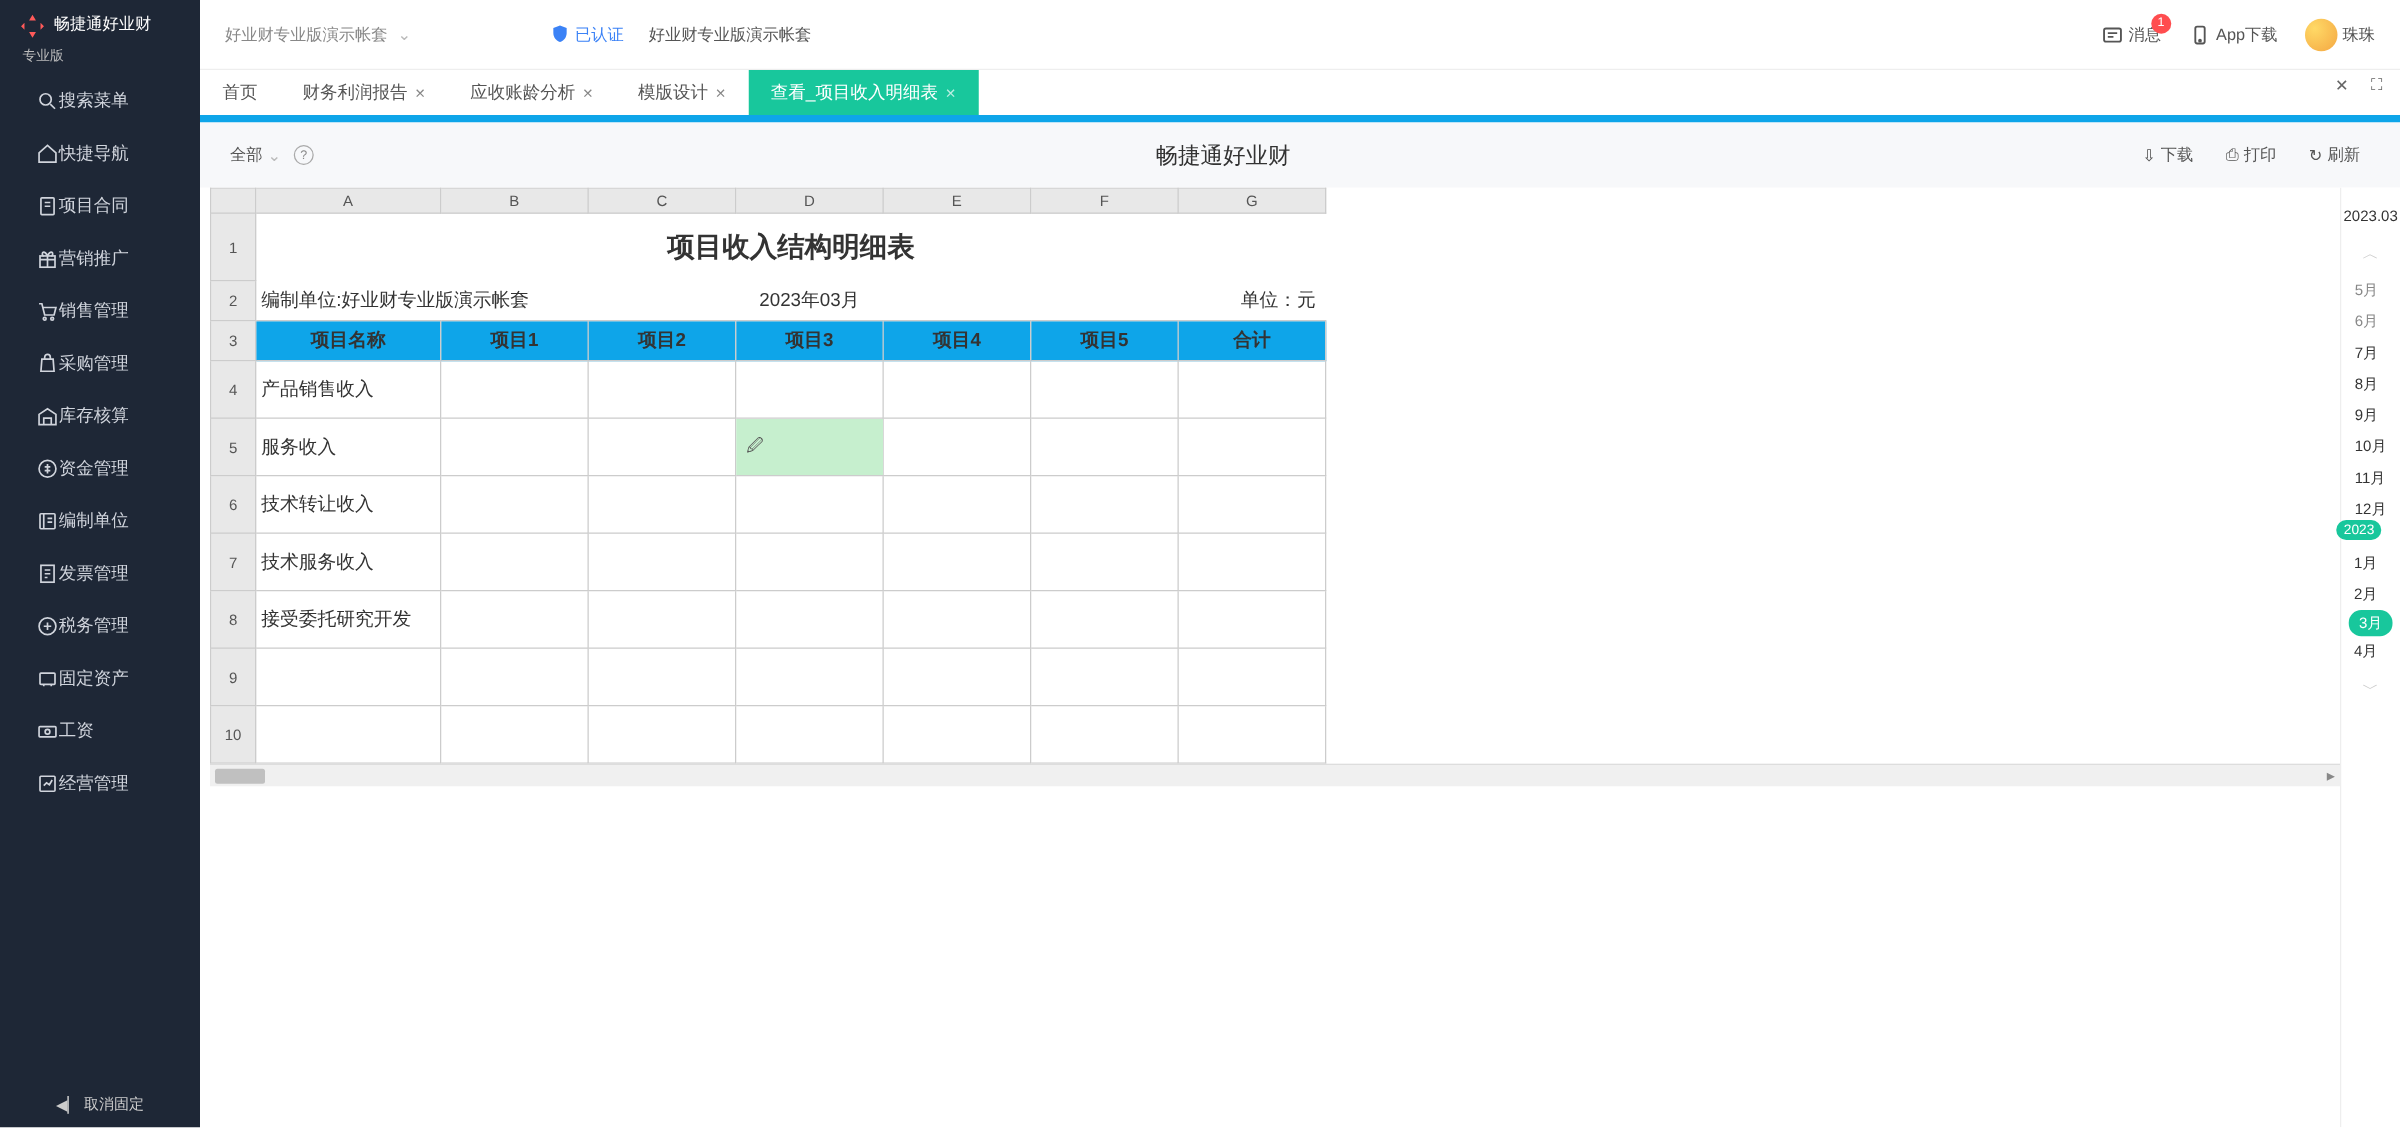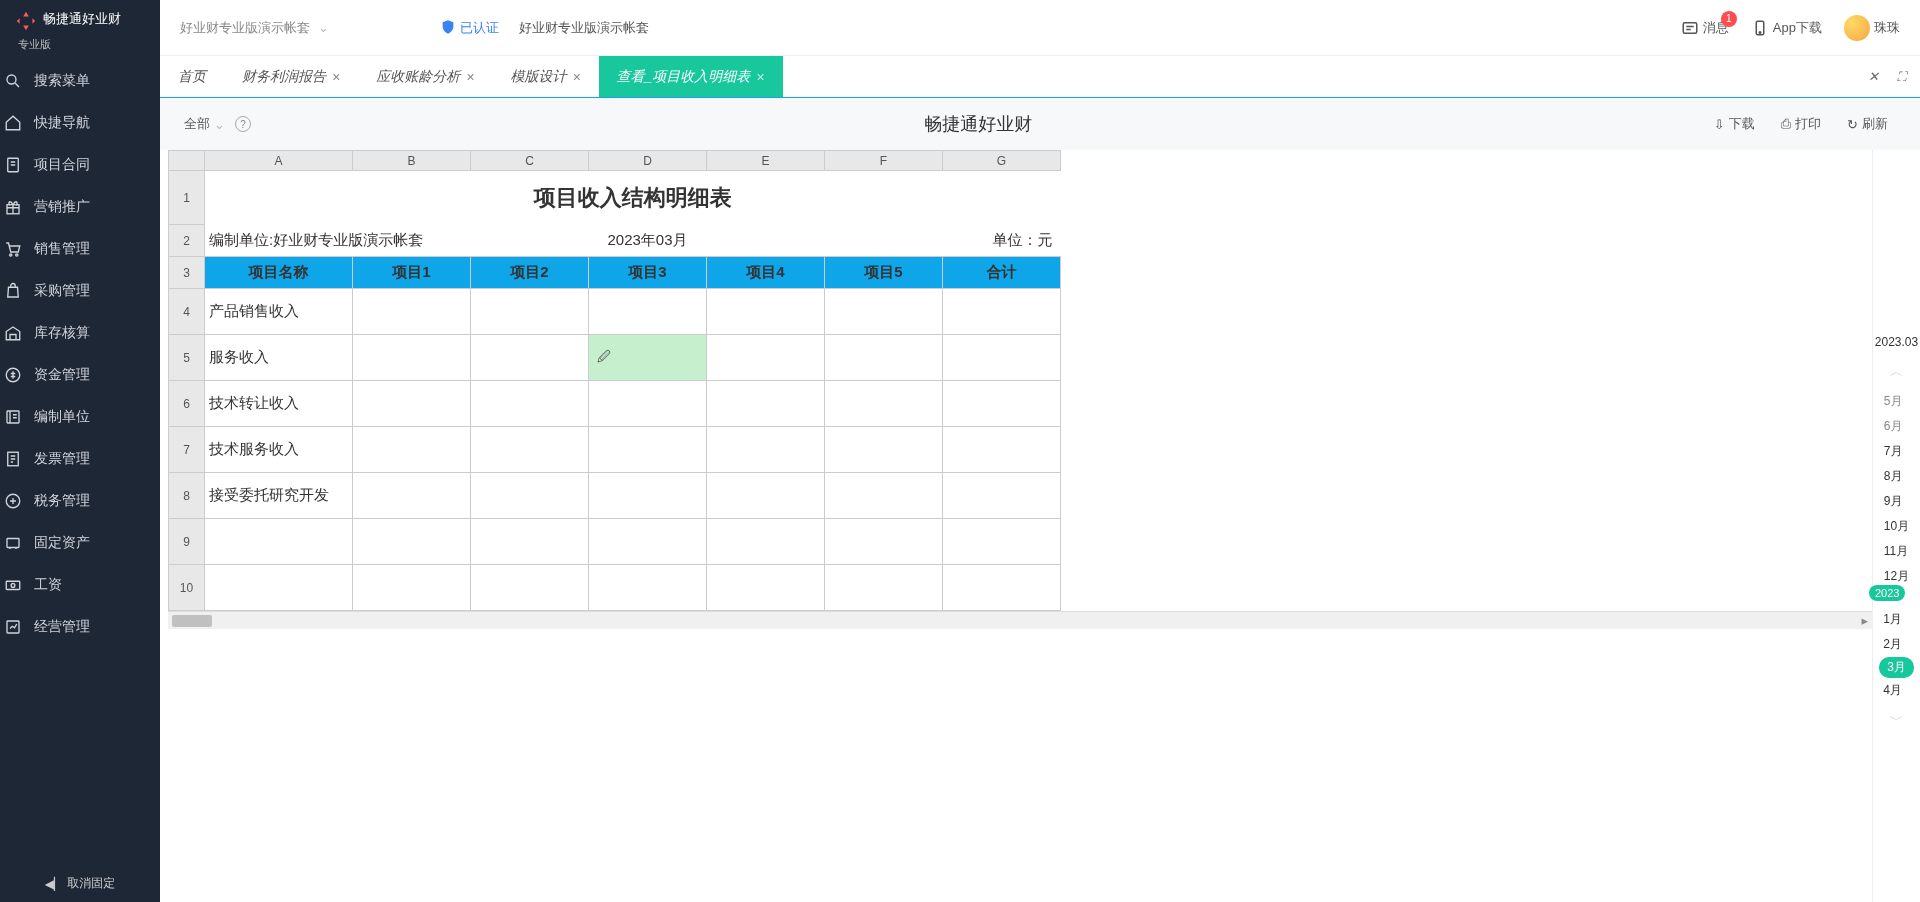--- a/index.html
+++ b/index.html
@@ -5,42 +5,42 @@
 * { margin: 0; padding: 0; box-sizing: border-box; }
 body { font-family: "Microsoft YaHei", "PingFang SC", sans-serif; font-size: 13px; color: #333; background: #fff; overflow: hidden; }
 .app { display: flex; height: 100vh; }
 
 
 .sidebar { width: 160px; background: #1e2736; color: #fff; display: flex; flex-direction: column; flex-shrink: 0; }
 .logo-area { padding: 10px 15px 5px; display: flex; align-items: flex-start; gap: 6px; }
 .logo-icon { width: 22px; height: 22px; color: #ff5a5a; }
 .logo-sub { font-size: 11px; color: #bbb; padding-left: 18px; margin-bottom: 8px; }
 .menu { flex: 1; overflow-y: auto; }
-.menu-item { display: flex; align-items: center; gap: 12px; padding: 12px 4px; color: #d0d4dc; cursor: pointer; font-size: 14px; }
+.menu-item { display: flex; align-items: center; padding: 12px 29px; color: #d0d4dc; cursor: pointer; font-size: 14px; }
 .menu-icon { width: 18px; height: 18px; flex-shrink: 0; }
 .collapse-btn { padding: 10px; text-align: center; color: #ccc; cursor: pointer; font-size: 12px; display: flex; align-items: center; justify-content: center; gap: 4px; }
 
 
 .main { flex: 1; display: flex; flex-direction: column; overflow: hidden; }
 
 
 .header { height: 56px; display: flex; align-items: center; padding: 0 20px; border-bottom: 1px solid #eee; gap: 20px; }
 .account-select { display: flex; align-items: center; gap: 8px; color: #888; cursor: pointer; min-width: 240px; }
 .chevron { color: #bbb; }
 .verified { display: flex; gap: 4px; color: #3b82f6; font-size: 13px; }
 .shield-icon { width: 16px; height: 16px; color: #3b82f6; }
 .header-sub { color: #555; }
 .spacer { flex: 1; }
 .header-actions { display: flex; align-items: center; gap: 22px; }
 .header-action { display: flex; align-items: center; gap: 4px; cursor: pointer; color: #555; position: relative; }
 .badge { position: absolute; top: -8px; right: -8px; background: #ff4d4f; color: #fff; border-radius: 50%; width: 16px; height: 16px; font-size: 10px; display: flex; align-items: center; justify-content: center; }
 .avatar { width: 26px; height: 26px; border-radius: 50%; background: radial-gradient(circle at 30% 30%, #ffd966, #f4a742); }
 
 
-.tabs-row { display: flex; align-items: center; border-bottom: 1px solid #0ea5e9; height: 42px; font-style: italic; }
+.tabs-row { display: flex; align-items: flex-start; border-bottom: 6px solid #0ea5e9; height: 42px; }
 .tabs { display: flex; height: 100%; flex: 1; }
 .tab { padding: 0 18px; display: flex; align-items: center; gap: 6px; cursor: pointer; color: #555; font-size: 14px; }
 .tab.active { background: #18c79c; color: #fff; }
 .tab-close { font-size: 14px; opacity: 0.7; cursor: pointer; }
 .tab-controls { display: flex; align-items: center; padding: 0 10px; gap: 10px; }
 .tab-ctrl-btn { cursor: pointer; color: #666; padding: 4px; }
 
 
 .toolbar { height: 52px; display: flex; align-items: center; padding: 0 24px; background: #f7f8fa; gap: 10px; }
 .filter-btn { display: flex; align-items: center; gap: 4px; color: #555; cursor: pointer; }
@@ -63,21 +63,21 @@
 .sheet-title { font-size: 22px; font-weight: bold; text-align: center; }
 .info-cell { text-align: left !important; padding-left: 4px; font-size: 15px; border: none !important; }
 .info-right { text-align: right !important; padding-right: 8px; border: none !important; font-size: 15px; }
 .info-center { text-align: center !important; border: none !important; font-size: 15px; }
 .col-title { background: #0ea5e9; font-weight: bold; font-size: 15px; }
 .label-cell { text-align: left !important; padding-left: 4px; font-size: 15px; }
 .fx-cell { background: #c6efce; text-align: left !important; padding-left: 8px; position: relative; }
 .fx-icon { font-size: 13px; color: #555; }
 
 
-.timeline { width: 48px; background: #fff; border-left: 1px solid #eee; display: flex; flex-direction: column; align-items: center; padding-top: 10px; gap: 4px; position: relative; justify-content: center; }
+.timeline { width: 48px; background: #fff; border-left: 1px solid #eee; display: flex; flex-direction: column; align-items: center; padding-top: 10px; gap: 4px; position: relative; }
 .timeline-period { font-size: 12px; color: #333; padding: 6px 4px; cursor: pointer; }
 .timeline-month { font-size: 12px; color: #888; padding: 4px; cursor: pointer; }
 .timeline-month.bold { color: #333; font-weight: 500; }
 .timeline-month.active { background: #18c79c; color: #fff; border-radius: 10px; padding: 2px 8px; }
 .timeline-year { background: #18c79c; color: #fff; border-radius: 10px; padding: 2px 6px; font-size: 11px; position: absolute; left: -4px; }
 .timeline-arrow { color: #ccc; cursor: pointer; padding: 4px; }
 
 
 .hscroll { height: 18px; background: #f0f0f0; border-top: 1px solid #ddd; display: flex; align-items: center; }
 .hscroll-thumb { width: 40px; height: 12px; background: #c0c0c0; border-radius: 2px; margin-left: 4px; }

